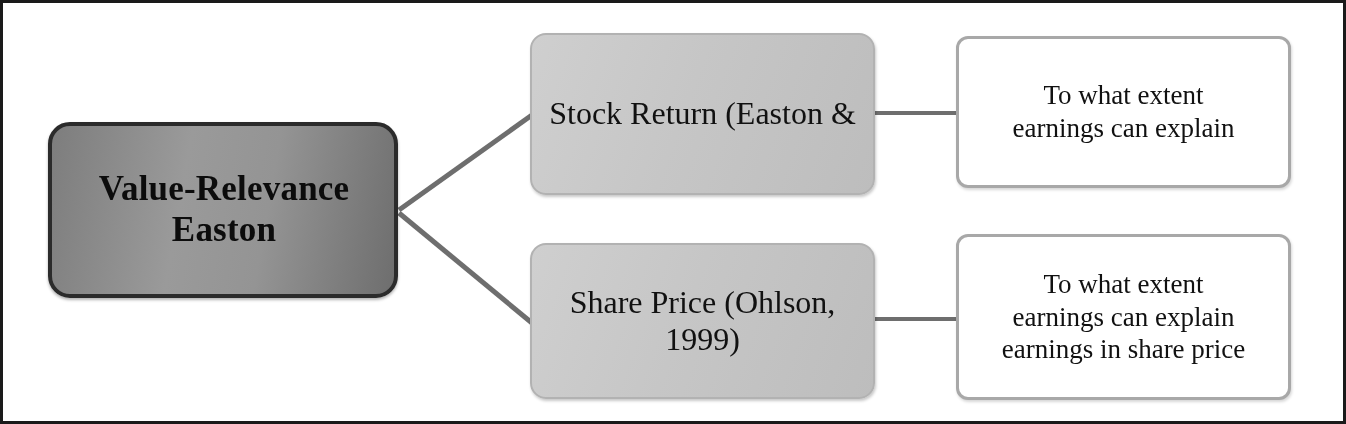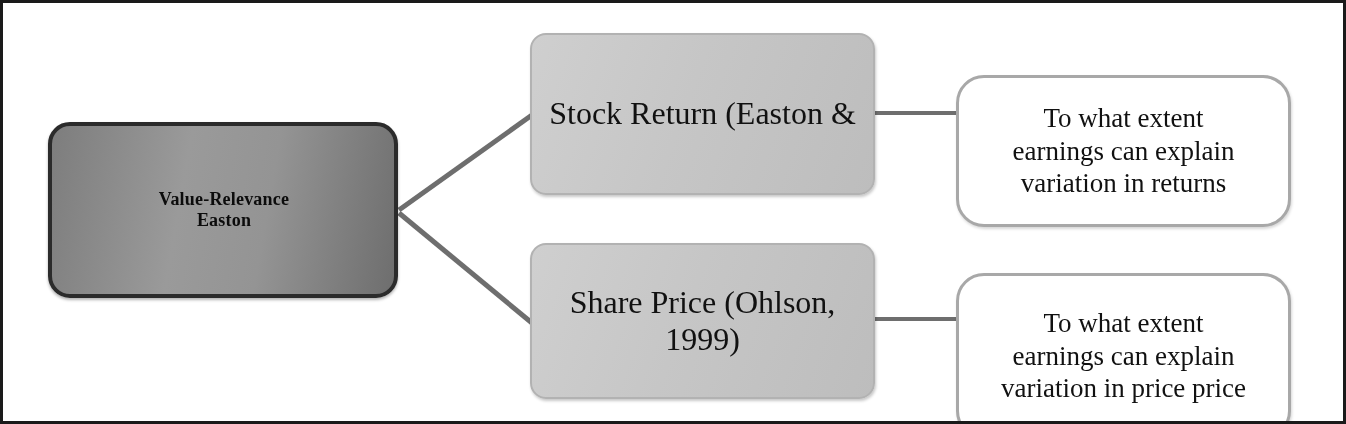--- a/index.html
+++ b/index.html
@@ -51,21 +51,21 @@
     top: 119px;
     width: 350px;
     height: 176px;
     border: 4px solid #2b2b2b;
     border-radius: 22px;
     background: linear-gradient(100deg, #7d7d7d 0%, #9a9a9a 38%, #949494 62%, #6e6e6e 100%);
     box-shadow: 0 2px 3px rgba(0,0,0,0.30);
   }
   #node-root .node-text {
     font-weight: bold;
-    font-size: 18px;
+    font-size: 35px;
     letter-spacing: 0.2px;
     color: #0c0c0c;
     padding-left: 12px;
   }
 
   
   .node-mid {
     left: 527px;
     width: 345px;
     border: 2px solid #b2b2b2;
@@ -77,24 +77,23 @@
     font-size: 32px;
   }
   #node-mid-stock-return { top: 30px; height: 162px; }
   #node-mid-share-price  { top: 240px; height: 156px; }
 
   
   .node-leaf {
     left: 953px;
     width: 335px;
     border: 3px solid #a8a8a8;
-    border-radius: 28px;
+    border-radius: 12px;
     background: #ffffff;
     box-shadow: 1px 2px 3px rgba(0,0,0,0.16);
-    margin-top: 39px;
   }
   .node-leaf .node-text {
     font-size: 27px;
     line-height: 1.22;
   }
   #node-leaf-returns    { top: 33px; height: 152px; }
   #node-leaf-share-price{ top: 231px; height: 166px; }
 </style>
 </head>
 <body>
@@ -125,25 +124,24 @@
     <span class="node-text">
       <span>Share Price (Ohlson,</span><br>
       <span>1999)</span>
     </span>
   </div>
 
   <div class="node node-leaf" id="node-leaf-returns">
     <span class="node-text">
       <span>To what extent</span><br>
       <span>earnings can explain</span><br>
-      <span>variation in returns</span>
     </span>
   </div>
 
   <div class="node node-leaf" id="node-leaf-share-price">
     <span class="node-text">
       <span>To what extent</span><br>
       <span>earnings can explain</span><br>
-      <span>variation in price price</span>
+      <span>earnings in share price</span>
     </span>
   </div>
 
 </div>
 
 </body></html>

